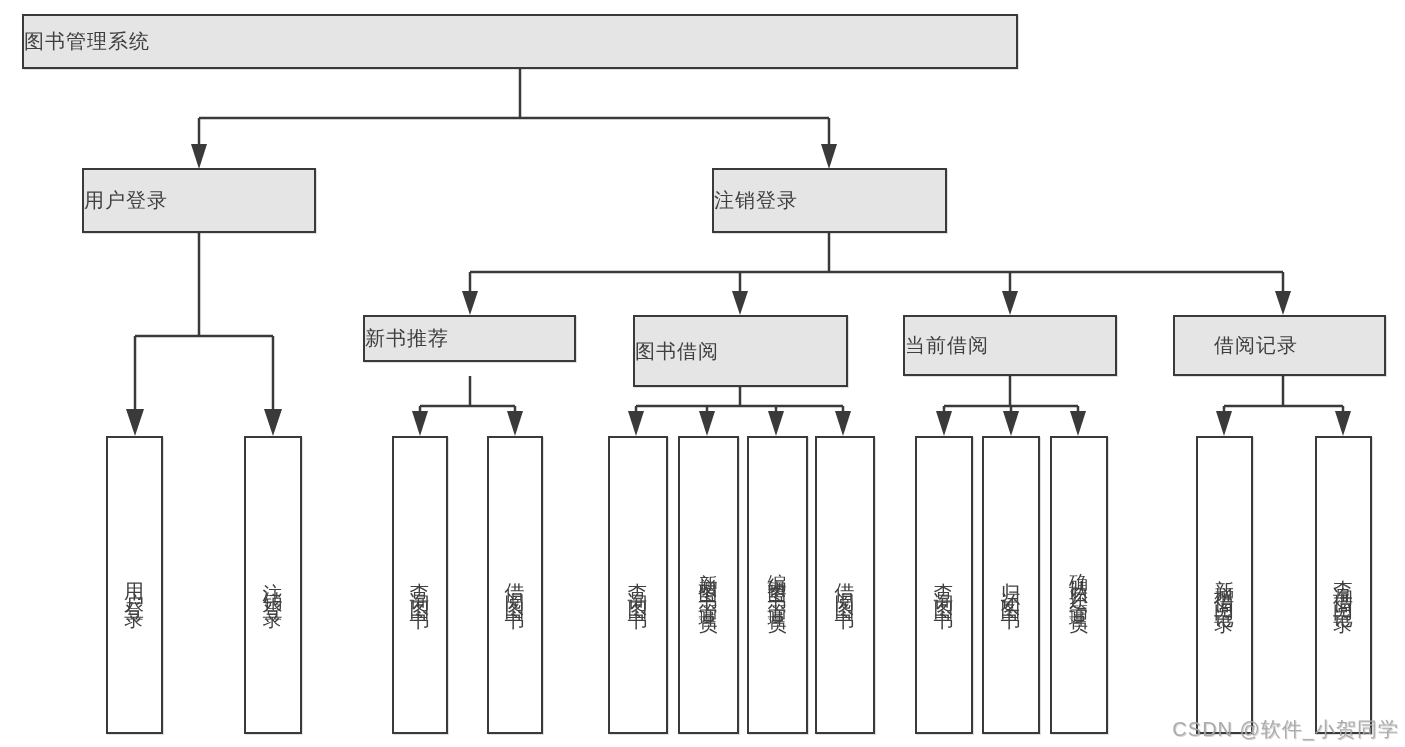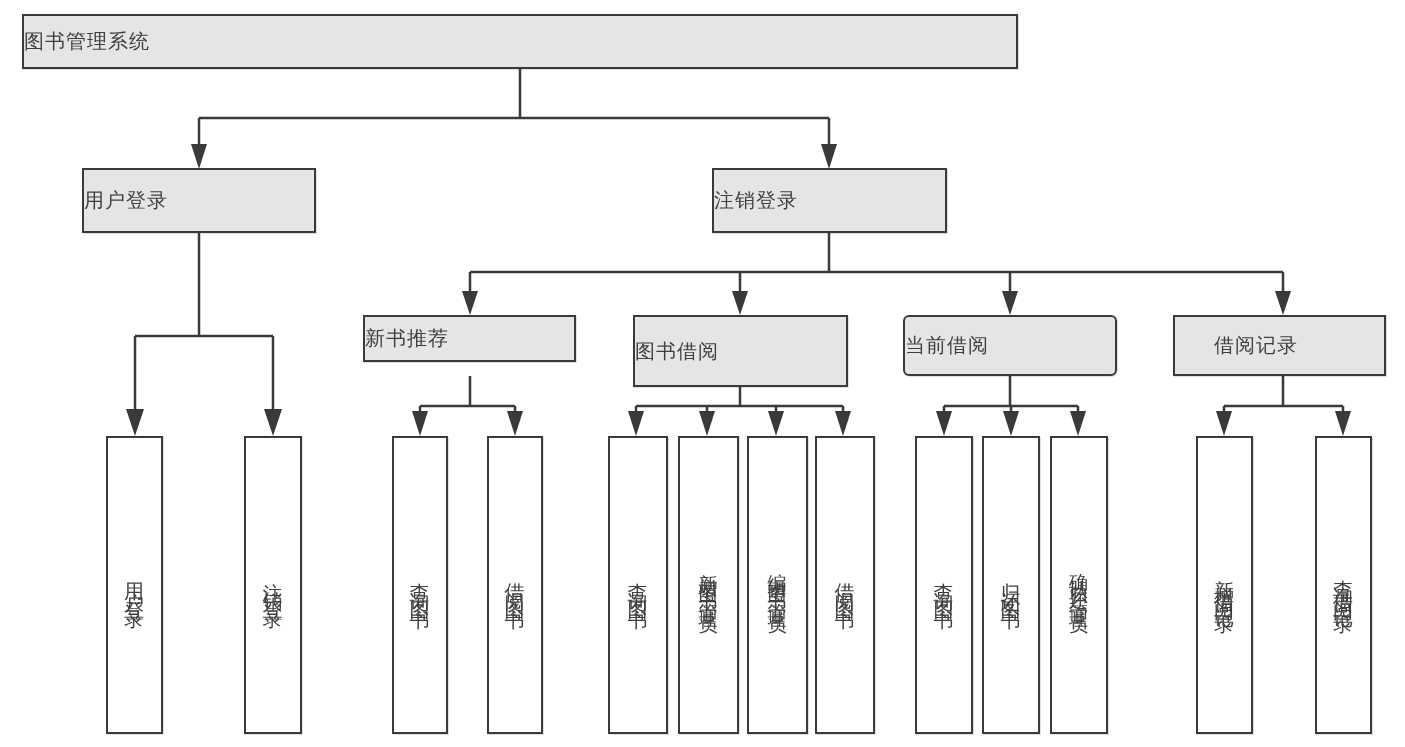--- a/index.html
+++ b/index.html
@@ -133,21 +133,21 @@
   <div class="node" style="left:712px;top:168px;width:235px;height:65px;">
     <span>注销登录</span>
   </div>
 
   <div class="node" style="left:363px;top:315px;width:213px;height:47px;">
     <span>新书推荐</span>
   </div>
   <div class="node" style="left:633px;top:315px;width:215px;height:72px;">
     <span>图书借阅</span>
   </div>
-  <div class="node" style="left:903px;top:315px;width:214px;height:61px;border-radius:6px;">
+  <div class="node" style="left:903px;top:315px;width:214px;height:61px;">
     <span>当前借阅</span>
   </div>
   <div class="node" style="left:1173px;top:315px;width:213px;height:61px;padding-left:39px;">
     <span>借阅记录</span>
   </div>
 
   <div class="vnode" style="left:106px;top:436px;width:57px;height:298px;">
     <span>用户登录</span>
   </div>
   <div class="vnode" style="left:244px;top:436px;width:58px;height:298px;">
@@ -184,14 +184,15 @@
     <span style="letter-spacing:6px;">确认归还（管理员）</span>
   </div>
 
   <div class="vnode" style="left:1196px;top:436px;width:57px;height:298px;">
     <span style="letter-spacing:7px;">新增借阅记录</span>
   </div>
   <div class="vnode" style="left:1315px;top:436px;width:57px;height:298px;">
     <span style="letter-spacing:7px;">查询借阅记录</span>
   </div>
 
+  <div id="watermark">CSDN @软件_小贺同学</div>
 
 </div>
 
 </body></html>

